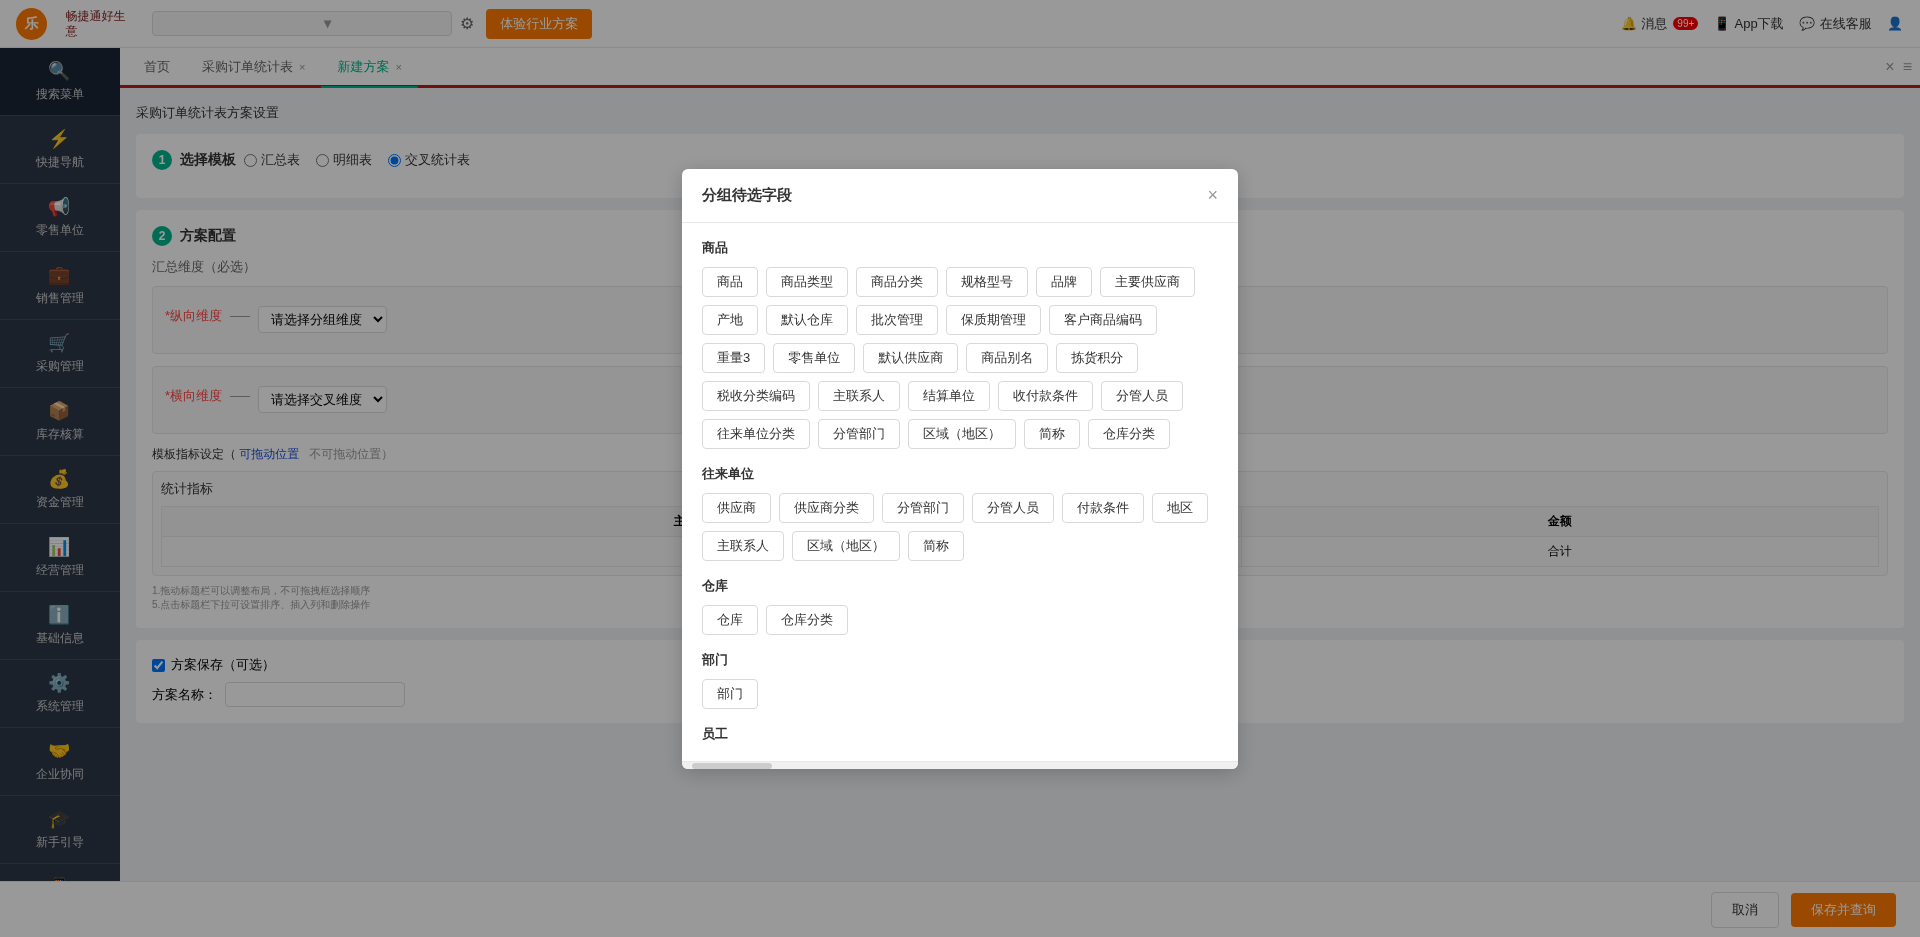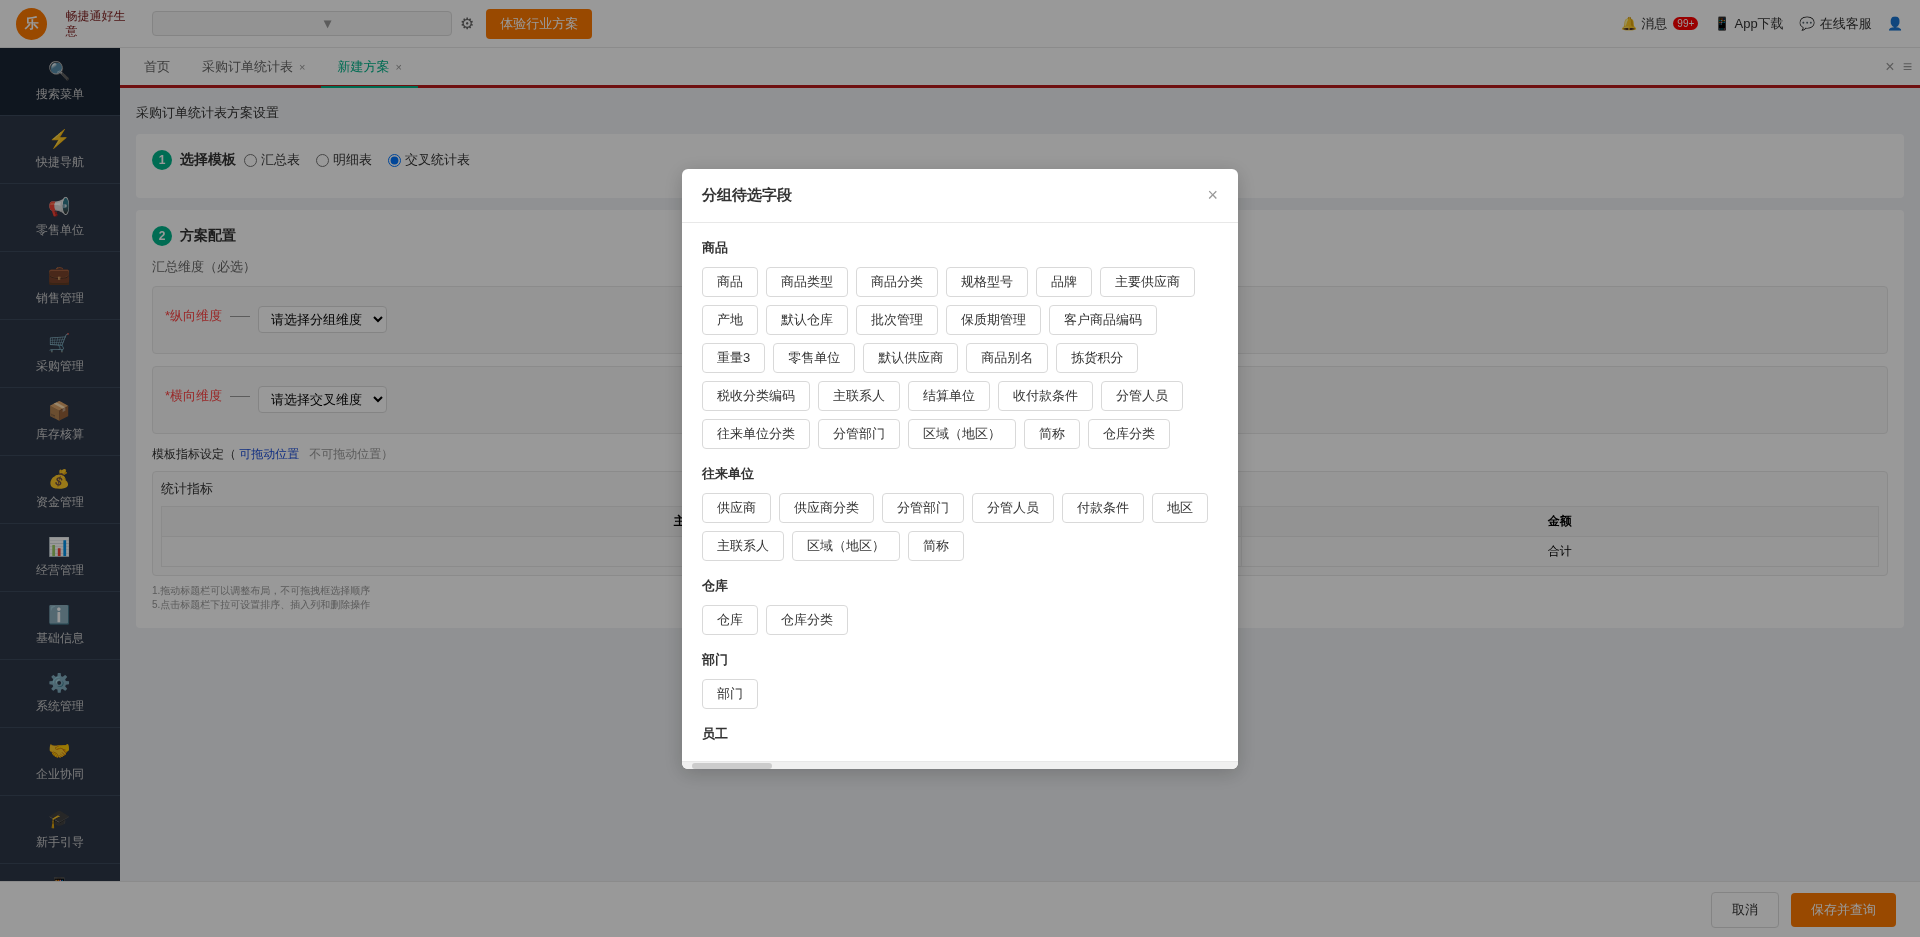--- a/index.html
+++ b/index.html
@@ -482,20 +482,30 @@
         </tbody>
       </table>
     </div>
 
     <div class="tips-text">
       <div>1.拖动标题栏可以调整布局，不可拖拽框选择顺序</div>
       <div>5.点击标题栏下拉可设置排序、插入列和删除操作</div>
     </div>
   </div>
 
+  <div class="form-section save-section">
+    <label class="save-checkbox">
+      <input type="checkbox" checked="" style="">
+      <span>方案保存（可选）</span>
+    </label>
+    <div class="save-name-row">
+      <span>方案名称：</span>
+      <input type="text" class="save-name-input" style="">
+    </div>
+  </div>
 </div>
 
 <div class="sidebar-bottom">
   <button class="sidebar-bottom-btn">⚙</button>
   <button class="sidebar-bottom-btn">◀</button>
 </div>
 
 <div class="bottom-bar">
   <button class="btn-cancel">取消</button>
   <button class="btn-save">保存并查询</button>

